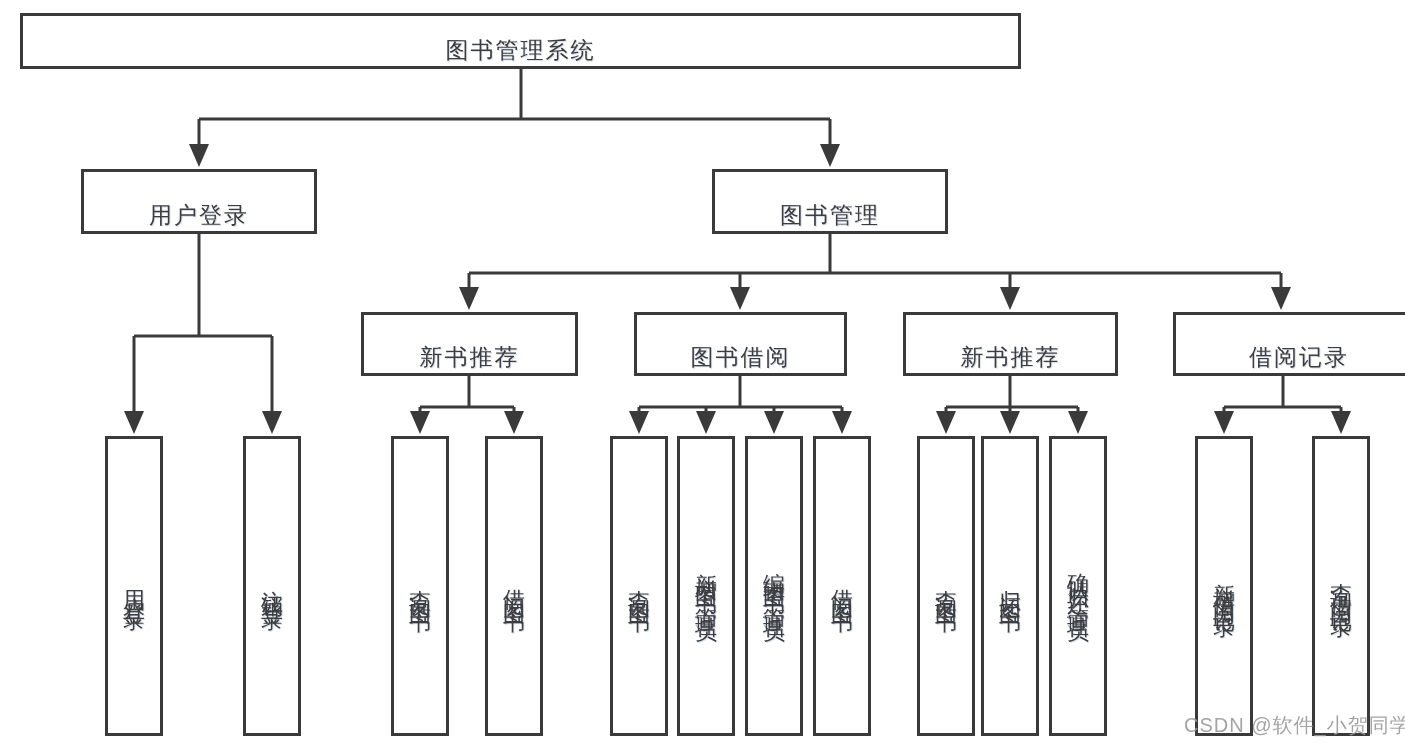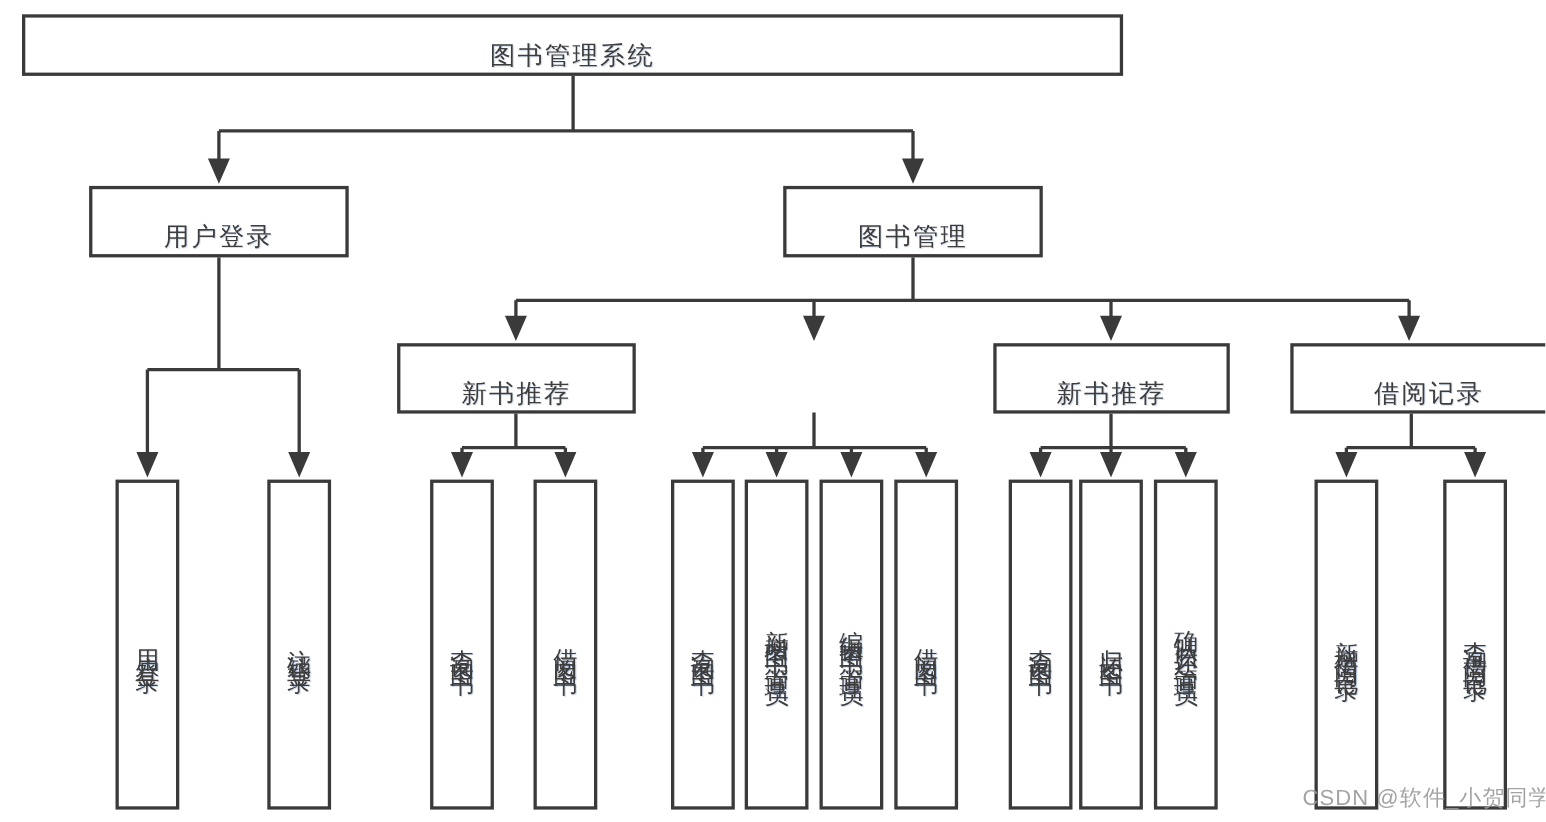--- a/index.html
+++ b/index.html
@@ -109,20 +109,23 @@
   <div class="box" style="left:81px; top:169px; width:236px; height:65px;">
     <span>用户登录</span>
   </div>
   <div class="box" style="left:712px; top:169px; width:236px; height:65px;">
     <span>图书管理</span>
   </div>
 
   <div class="box" style="left:361px; top:312px; width:217px; height:64px;">
     <span>新书推荐</span>
   </div>
+  <div class="box" style="left:634px; top:312px; width:213px; height:64px;">
+    <span>图书借阅</span>
+  </div>
   <div class="box" style="left:903px; top:312px; width:215px; height:64px;">
     <span>新书推荐</span>
   </div>
   <div class="box" style="left:1173px; top:312px; width:252px; height:64px;">
     <span>借阅记录</span>
   </div>
 
   <div class="leaf" style="left:105px;">
     <span class="vtext">用户登录</span>
   </div>

